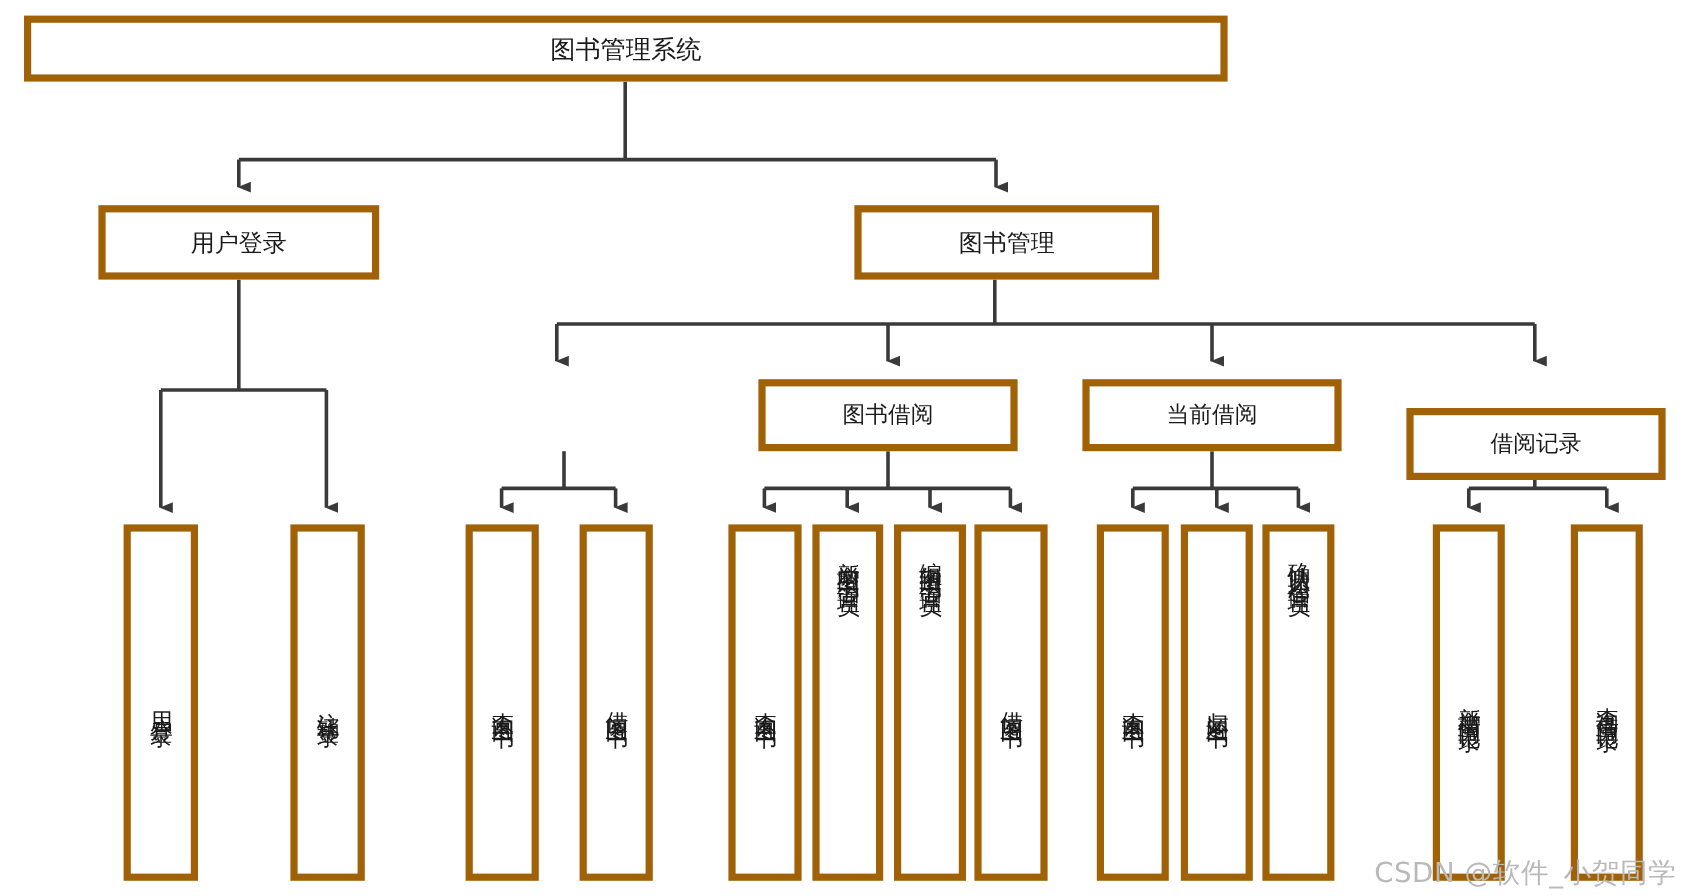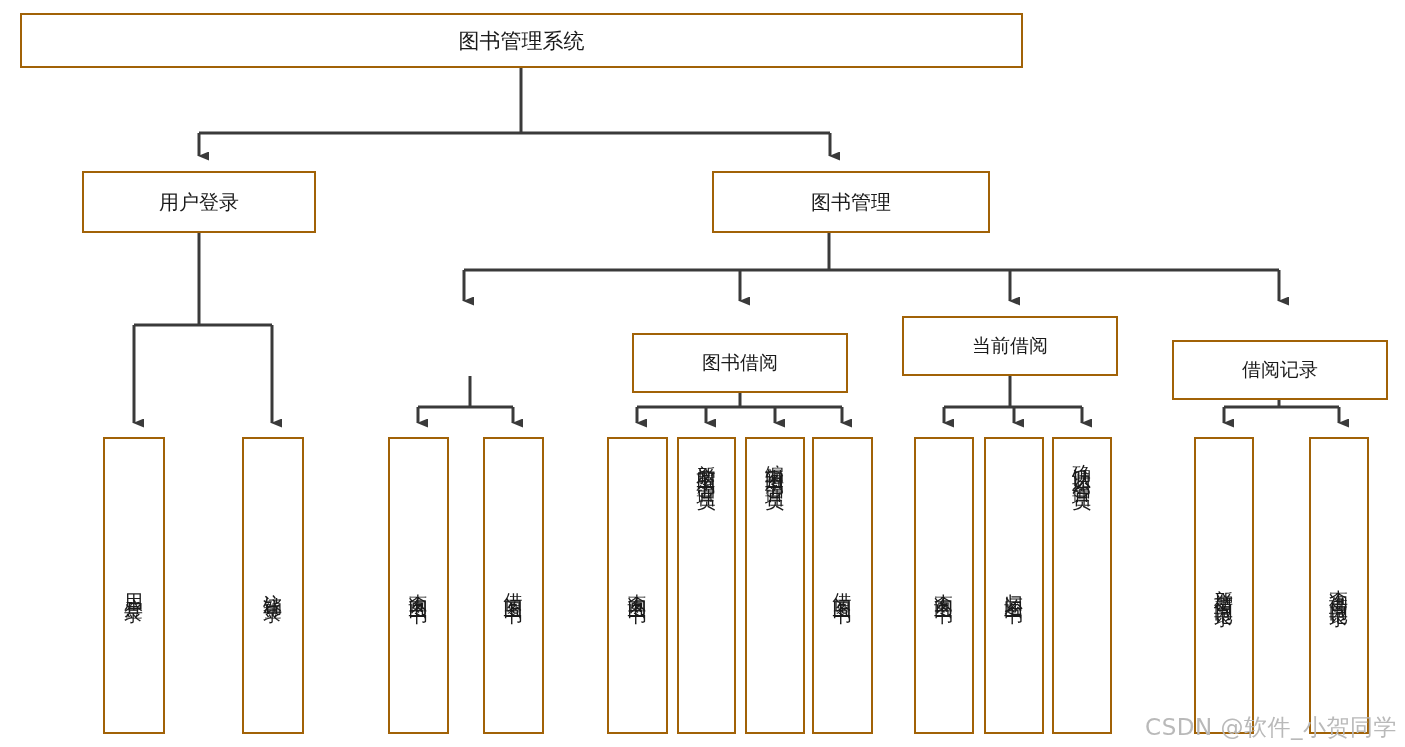--- a/index.html
+++ b/index.html
@@ -11,21 +11,21 @@
     overflow:hidden;
     position:relative;
   }
   #chart-root{position:absolute;left:0;top:0;width:1405px;height:747px;}
   svg#connectors{position:absolute;left:0;top:0;width:1405px;height:747px;}
 
   .node{
     position:absolute;
     box-sizing:border-box;
     background:#ffffff;
-    border:2px solid #a16207;
+    border:6px solid #a16207;
     display:flex;
     align-items:center;
     justify-content:center;
     color:#1a1a1a;
   }
   .node.root{font-size:21px;}
   .node.l2{font-size:20px;}
   .node.l3{font-size:19px;}
 
   .node.leaf{
@@ -112,25 +112,25 @@
     </g>
   </svg>
 
   <div class="node root" style="left:20px;top:13px;width:1003px;height:55px;">
     <span class="label">图书管理系统</span>
   </div>
 
   <div class="node l2" style="left:82px;top:171px;width:234px;height:62px;">
     <span class="label">用户登录</span>
   </div>
-  <div class="node l2" style="left:712px;top:171px;width:278px;height:62px;">
+  <div class="node l2" style="left:712px;top:171px;width:254px;height:62px;">
     <span class="label">图书管理</span>
   </div>
 
-  <div class="node l3" style="left:632px;top:316px;width:216px;height:60px;margin-top:17px;">
+  <div class="node l3" style="left:632px;top:316px;width:216px;height:60px;">
     <span class="label">图书借阅</span>
   </div>
   <div class="node l3" style="left:902px;top:316px;width:216px;height:60px;">
     <span class="label">当前借阅</span>
   </div>
   <div class="node l3" style="left:1172px;top:316px;width:216px;height:60px;margin-top:24px;">
     <span class="label">借阅记录</span>
   </div>
 
   <div class="node leaf mid" style="left:103px;top:437px;width:62px;height:297px;">

